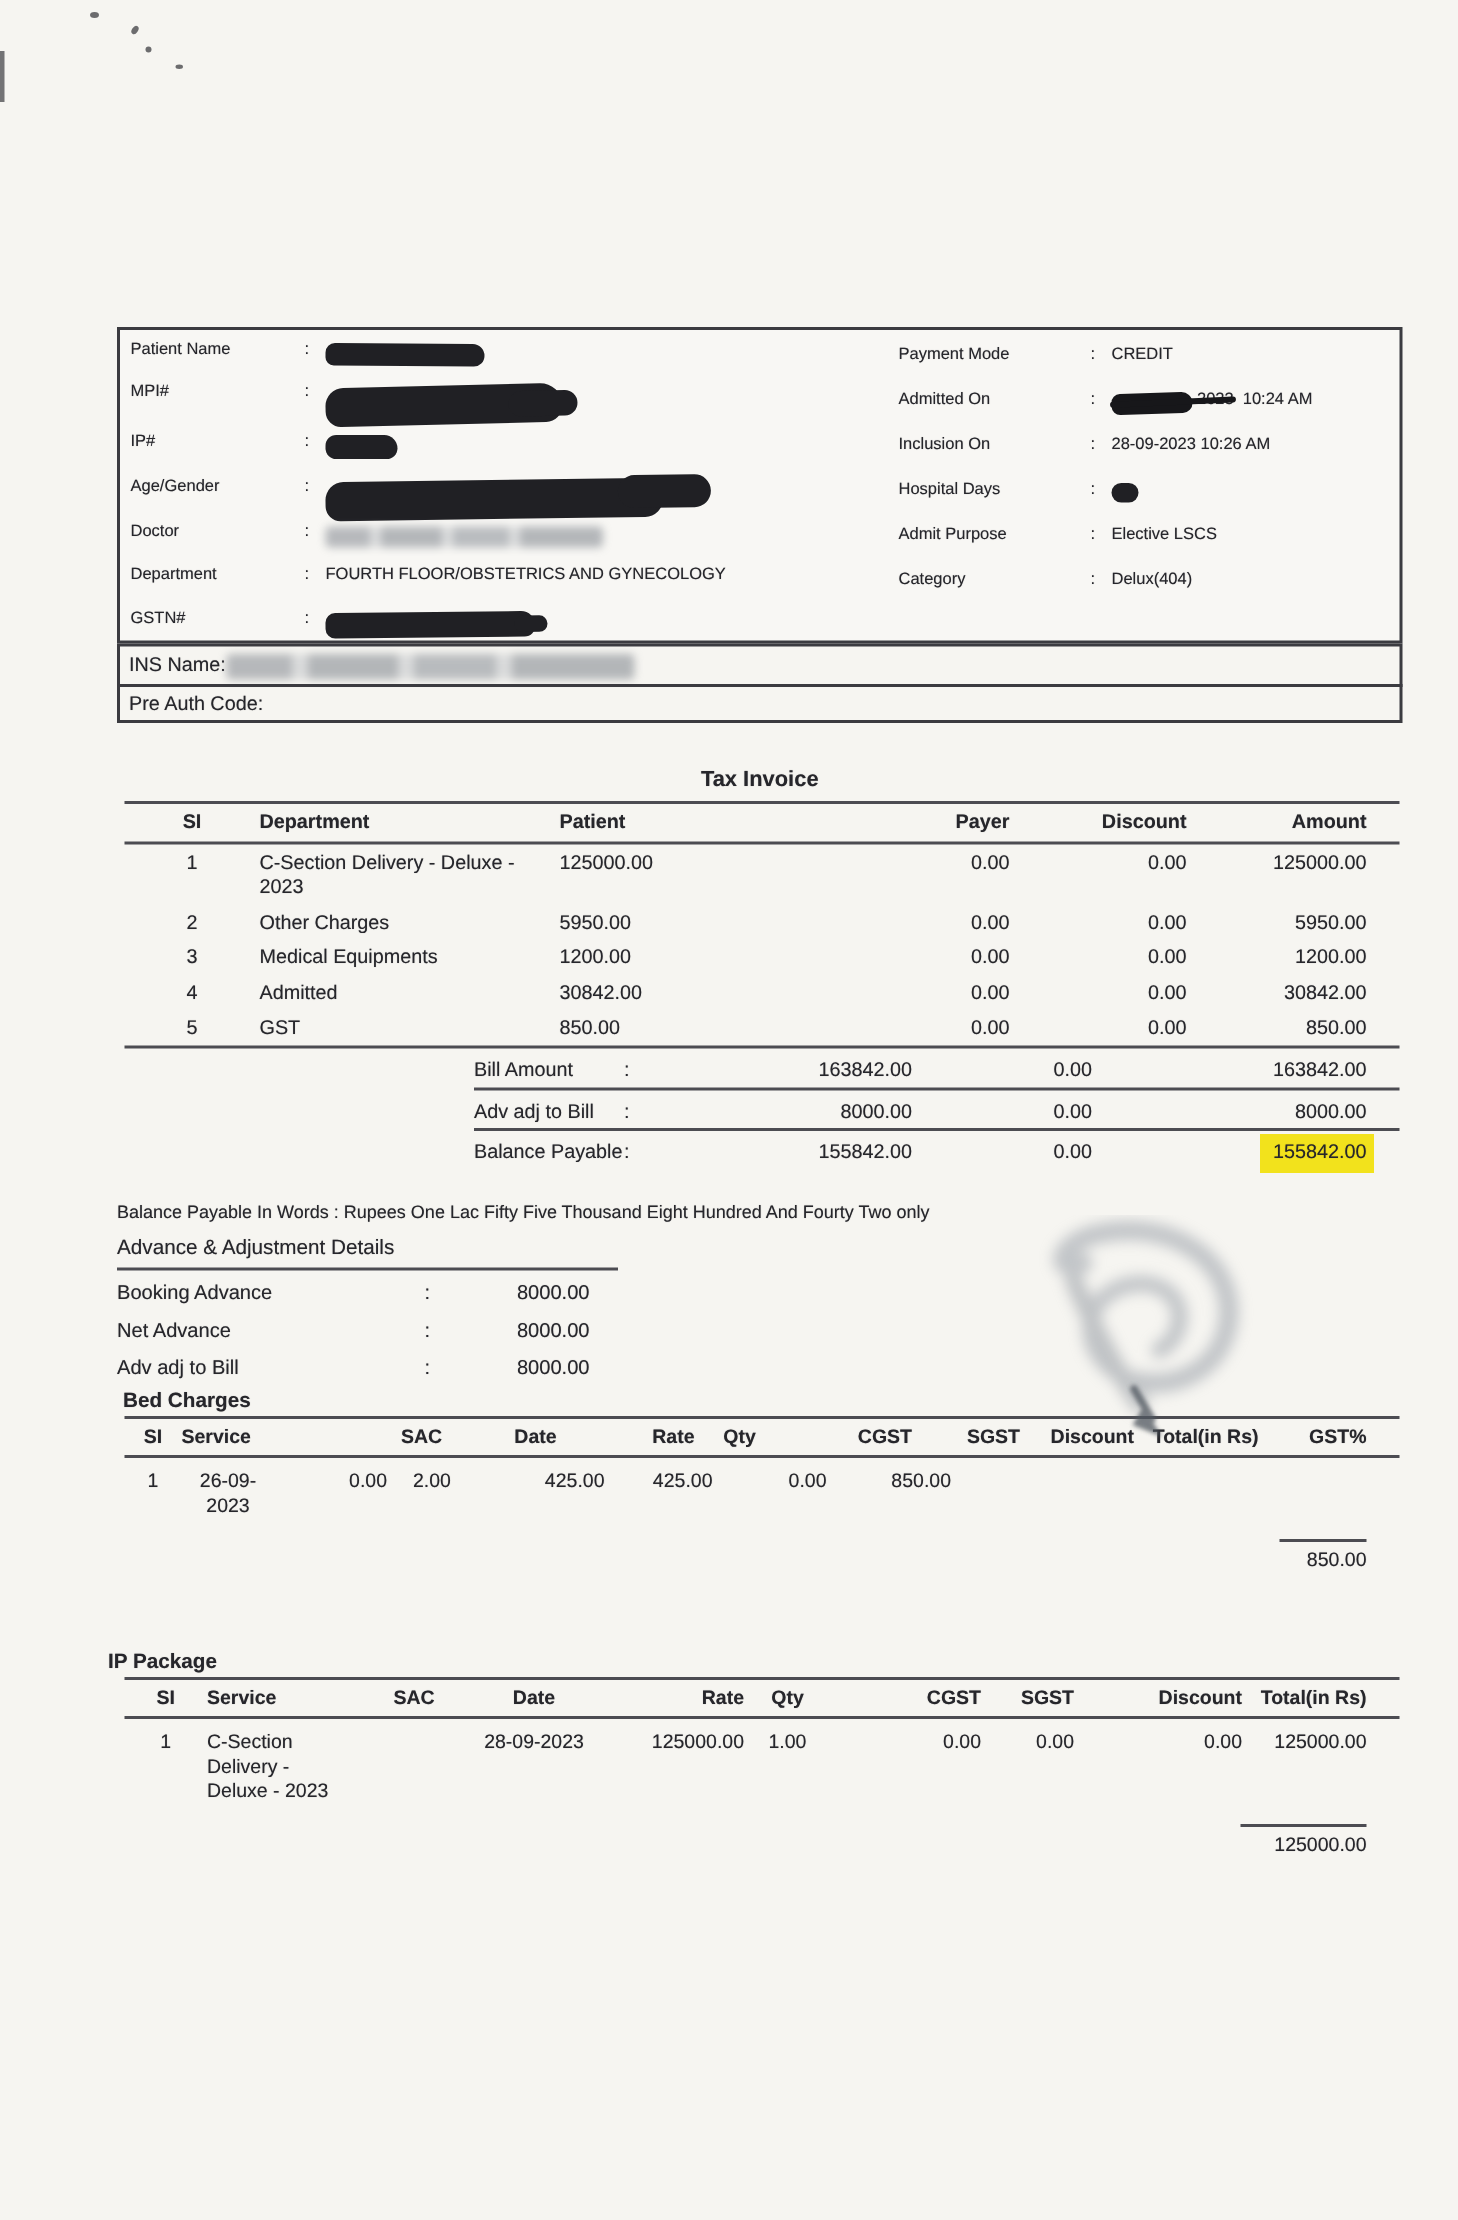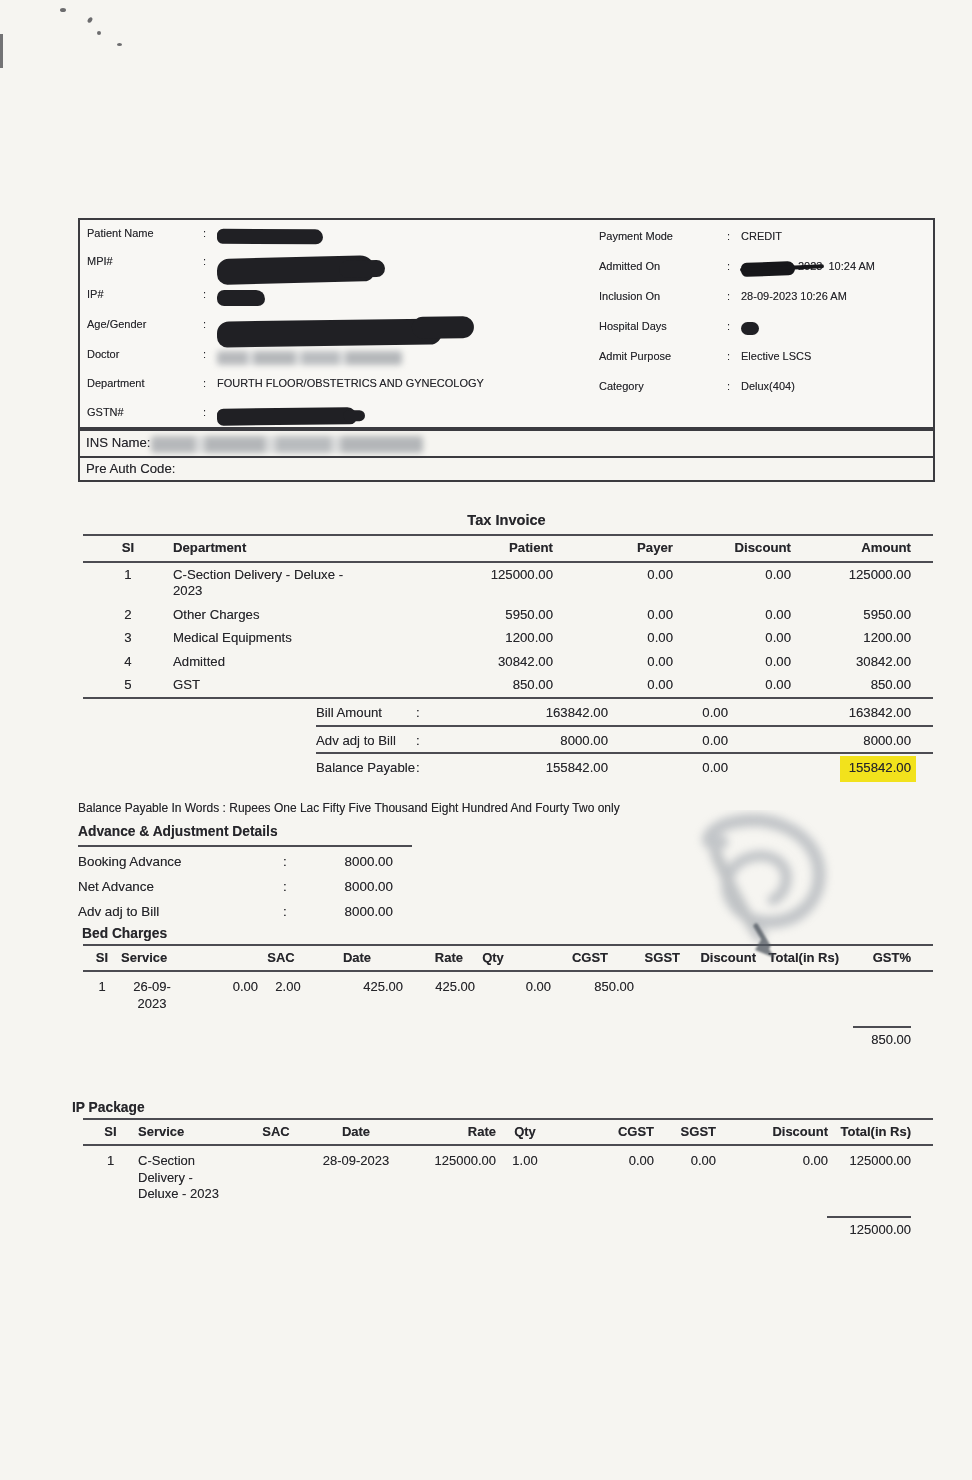--- a/index.html
+++ b/index.html
@@ -47,39 +47,39 @@
   .parow{left:78px;top:456px;width:857px;height:26px;border:2px solid #3b3b40;display:flex;align-items:center;padding-left:6px;font-size:13.2px}
   
   .ttitle{left:78px;top:511px;width:857px;text-align:center;font-size:14.6px;font-weight:bold}
   .ttable{left:83px;top:534px;width:850px}
   .trow{display:flex}
   .thead{border-top:2px solid #4c4c52;border-bottom:2px solid #4c4c52;font-weight:bold;padding:4px 0}
   .tbody .trow{padding:4px 0 3px}
   .tb-last{border-bottom:2px solid #4c4c52}
   .c-si{width:90px;text-align:center}
   .c-part{width:200px;padding-right:8px}
-  .c-pat{width:180px;text-align:right}
+  .c-pat{width:180px;}
   .c-pay{width:120px;text-align:right}
   .c-dis{width:118px;text-align:right}
   .c-amt{flex:1;text-align:right;padding-right:22px}
   
   .totals{left:83px;top:699px;width:850px}
   .to-row{display:flex;position:relative;padding:6px 0 5px}
   .to-sep::after{content:"";position:absolute;left:233px;right:0;bottom:0;height:2px;background:#4c4c52}
   .t-sp{width:233px}
   .t-lbl{width:100px}
   .t-col{width:14px}
   .t-pat{width:178px;text-align:right}
   .t-pay{width:120px;text-align:right}
   .t-amt{flex:1;text-align:right;padding-right:22px}
   .hl{background:#f2e21c;padding:4px 5px 5px 9px;margin:-4px -5px -4px 0;display:inline-block}
   
   .inwords{left:78px;top:801px;font-size:12px;white-space:nowrap}
   .adv{left:78px;top:823px;font-size:13.4px}
-  .adv-title{font-weight:bold;font-size:13.8px;padding-bottom:5px;border-bottom:2px solid #4c4c52;width:334px;margin-bottom:7px}
+  .adv-title{font-weight:normal;font-size:13.8px;padding-bottom:5px;border-bottom:2px solid #4c4c52;width:334px;margin-bottom:7px}
   .adv-row{display:flex;height:25px}
   .a-lbl{width:205px}
   .a-col{width:14px}
   .a-val{width:96px;text-align:right}
   
   .bed-title{left:82px;top:925px;font-weight:bold;font-size:13.8px}
   .btable{left:83px;top:944px;width:850px;font-size:13px}
   .bhead{border-top:2px solid #4c4c52;border-bottom:2px solid #4c4c52;font-weight:bold;padding:4px 0}
   .brow{padding:7px 0 0}
   .b-si{width:38px;text-align:center}

